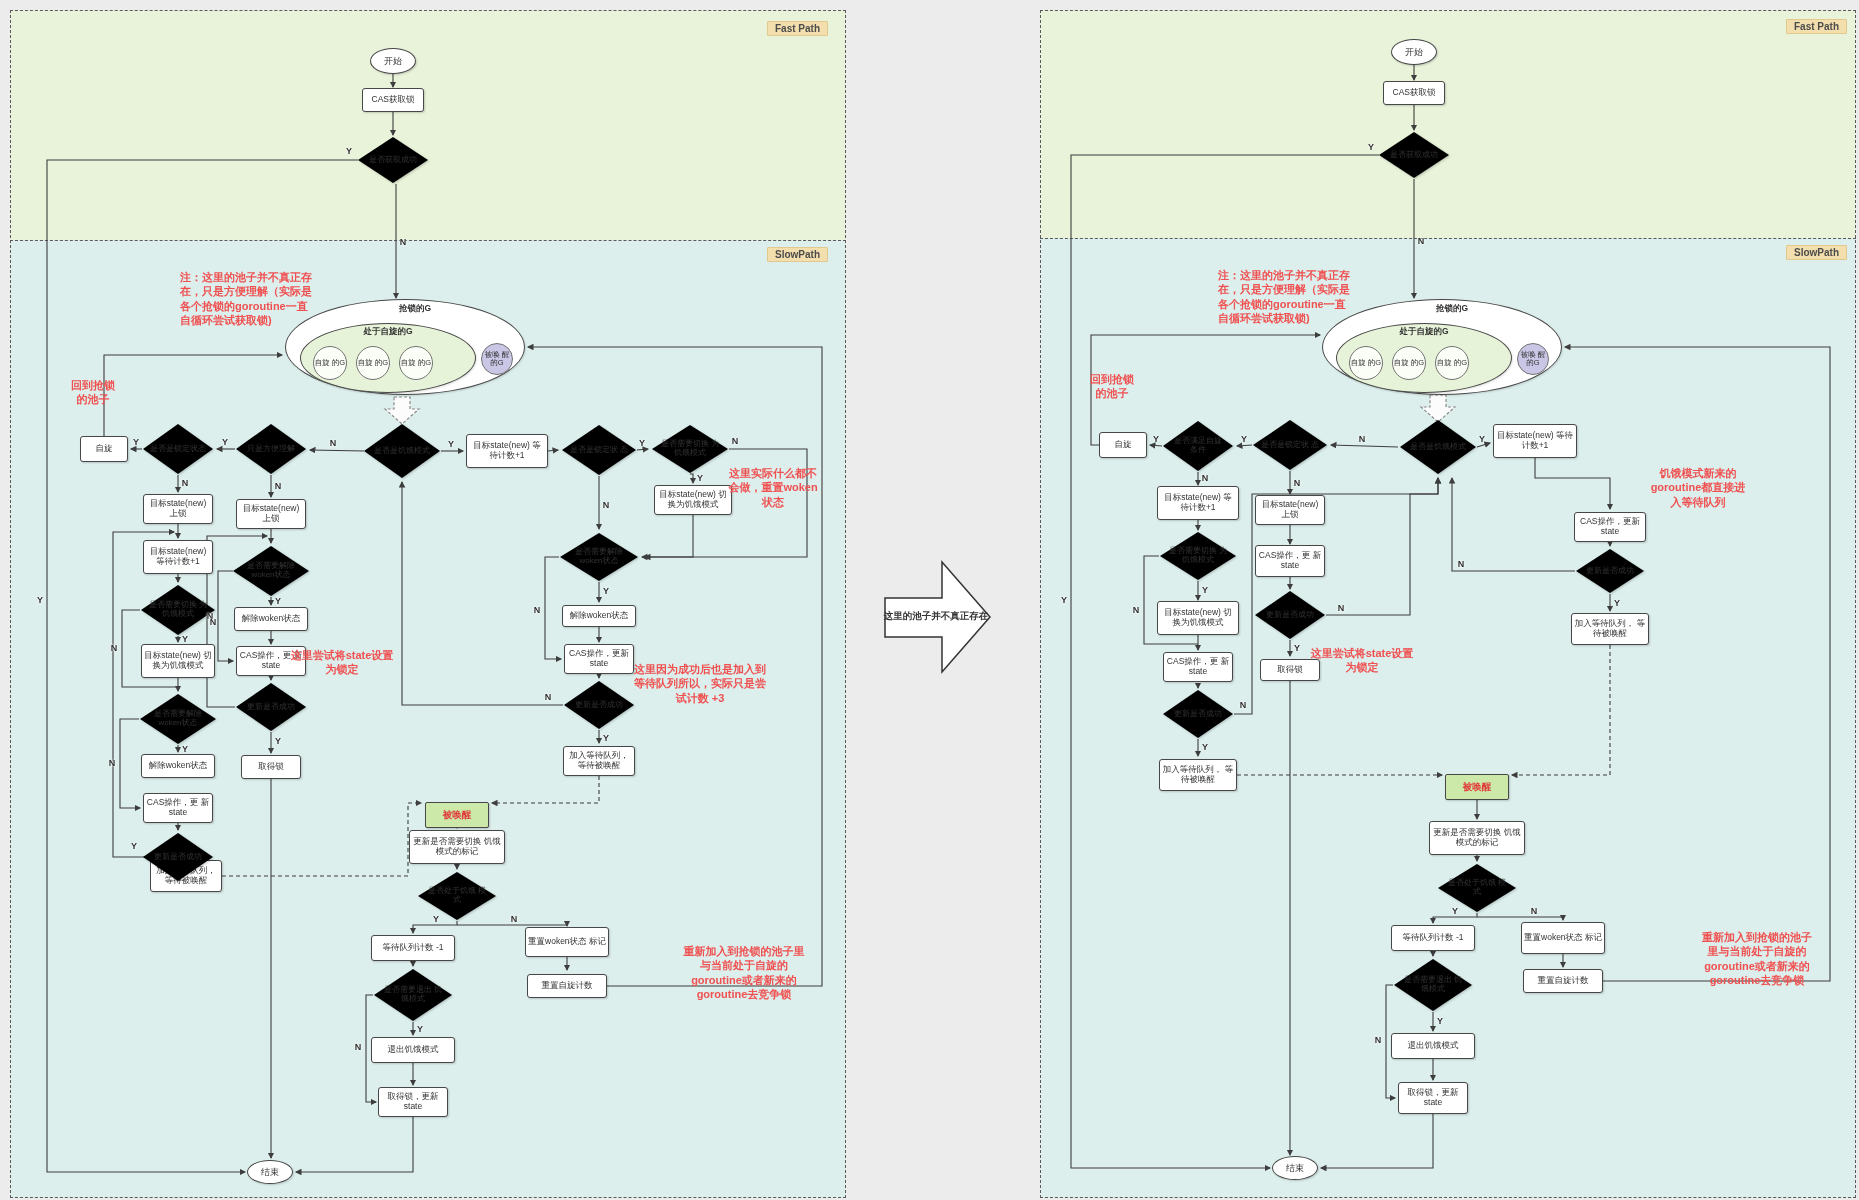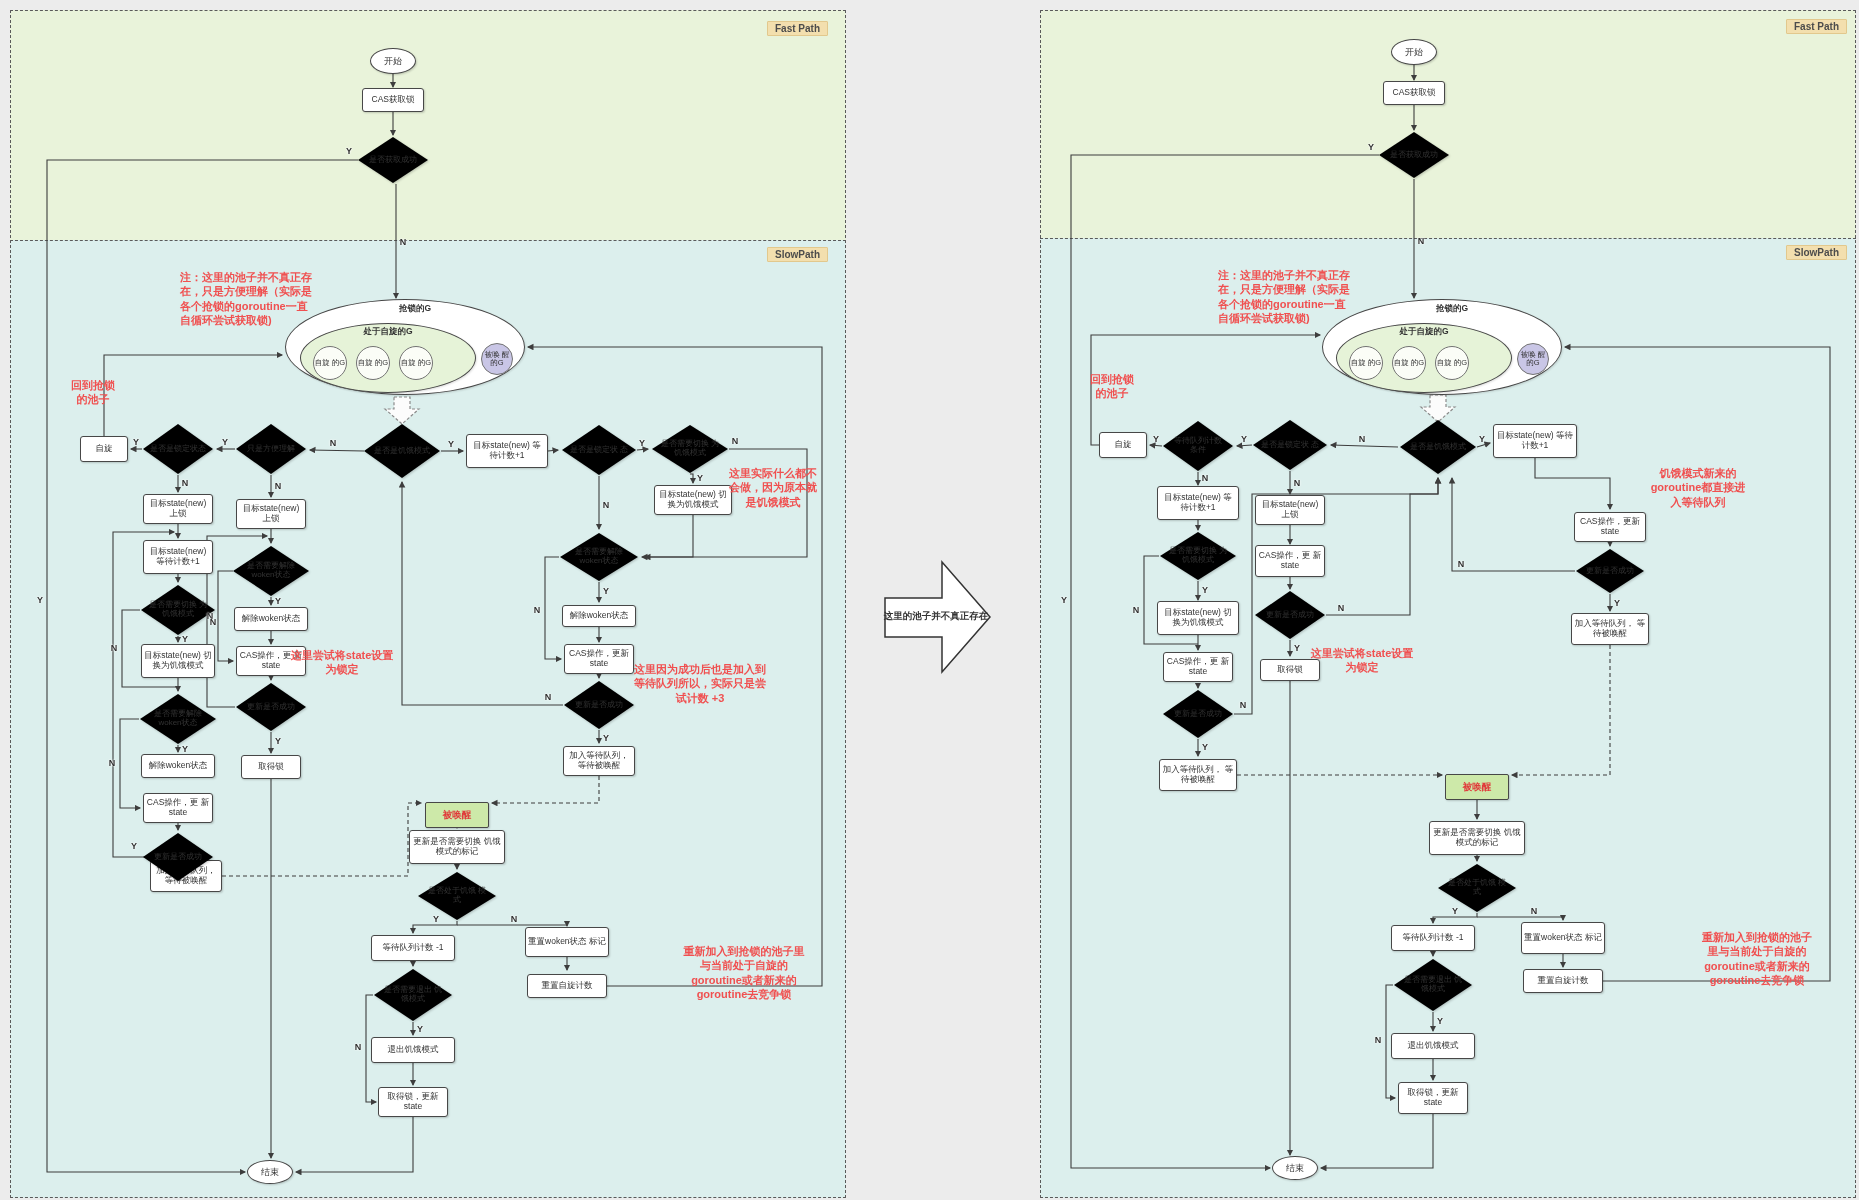--- a/index.html
+++ b/index.html
@@ -182,21 +182,21 @@
         <polygon points="40,1 79,27 40,53 1,27"></polygon>
       </svg>
       <span>是否需要退出 饥饿模式</span>
     </div>
     <div class="node box" style="left: 371px; top: 1037px; width: 84px; height: 26px;">退出饥饿模式</div>
     <div class="node box" style="left: 378px; top: 1087px; width: 70px; height: 30px;">取得锁，更新 state</div>
     <div class="node oval" style="left: 247px; top: 1160px; width: 46px; height: 24px;">结束</div>
     <div class="node note" style="left: 180px; top: 270px; width: 136px; text-align: left;">注：这里的池子并不真正存在，只是方便理解（实际是各个抢锁的goroutine一直自循环尝试获取锁)</div>
     <div class="node note" style="left: 71px; top: 378px; width: 44px; text-align: center;">回到抢锁的池子</div>
     <div class="node note" style="left: 286px; top: 648px; width: 112px; text-align: center;">这里尝试将state设置 为锁定</div>
-    <div class="node note" style="left: 725px; top: 466px; width: 96px; text-align: center;">这里实际什么都不会做，因为原本就是饥饿模式</div>
+    <div class="node note" style="left: 725px; top: 466px; width: 96px; text-align: center;">这里实际什么都不会做，重置woken状态</div>
     <div class="node note" style="left: 630px; top: 662px; width: 140px; text-align: center;">这里因为成功后也是加入到等待队列所以，实际只是尝试计数 +3</div>
     <div class="node note" style="left: 682px; top: 944px; width: 124px; text-align: center;">重新加入到抢锁的池子里与当前处于自旋的goroutine或者新来的goroutine去竞争锁</div>
     <div class="zone fast" style="left: 1040px; top: 10px; width: 816px; height: 228px; background: rgb(233, 243, 218); position: absolute;"></div>
     <div class="zone slow" style="left: 1040px; top: 238px; width: 816px; height: 960px; background: rgb(220, 239, 237); position: absolute;"></div>
     <div class="panel" style="left: 1040px; top: 10px; width: 816px; height: 1188px; z-index: 5; pointer-events: none;"></div>
     <div class="elabel" style="left: 1371px; top: 147px;">Y</div>
     <div class="elabel" style="left: 1421px; top: 241px;">N</div>
     <div class="elabel" style="left: 1362px; top: 439px;">N</div>
     <div class="elabel" style="left: 1244px; top: 439px;">Y</div>
     <div class="elabel" style="left: 1156px; top: 439px;">Y</div>
@@ -243,21 +243,21 @@
     <div class="node diamond" style="left: 1252px; top: 419px; width: 76px; height: 52px;">
       <svg width="76" height="52">
         <polygon points="38,1 75,26 38,51 1,26"></polygon>
       </svg>
       <span>是否是锁定状 态</span>
     </div>
     <div class="node diamond" style="left: 1162px; top: 420px; width: 72px; height: 52px;">
       <svg width="72" height="52">
         <polygon points="36,1 71,26 36,51 1,26"></polygon>
       </svg>
-      <span>等待队列计数 条件</span>
+      <span>是否满足自旋 条件</span>
     </div>
     <div class="node box" style="left: 1099px; top: 432px; width: 48px; height: 26px;">自旋</div>
     <div class="node box" style="left: 1157px; top: 486px; width: 82px; height: 34px;">目标state(new) 等待计数+1</div>
     <div class="node diamond" style="left: 1159px; top: 531px; width: 78px; height: 50px;">
       <svg width="78" height="50">
         <polygon points="39,1 77,25 39,49 1,25"></polygon>
       </svg>
       <span>是否需要切换 为饥饿模式</span>
     </div>
     <div class="node box" style="left: 1157px; top: 601px; width: 82px; height: 34px;">目标state(new) 切换为饥饿模式</div>

